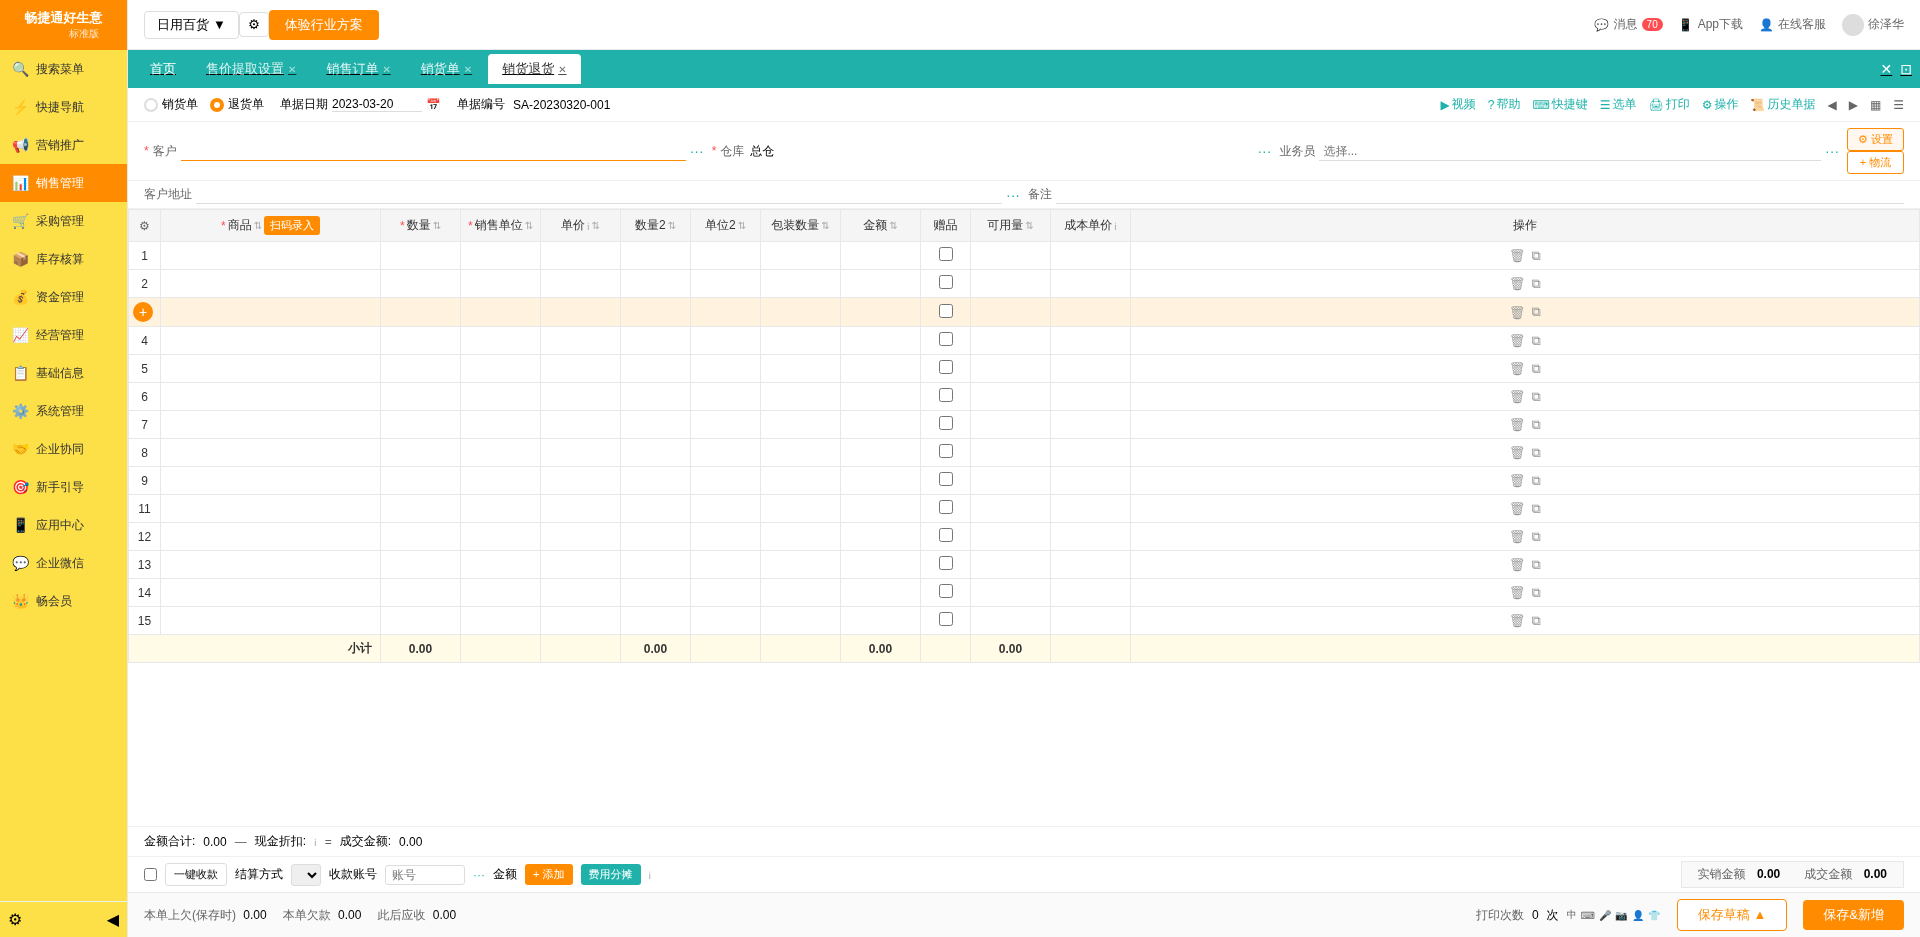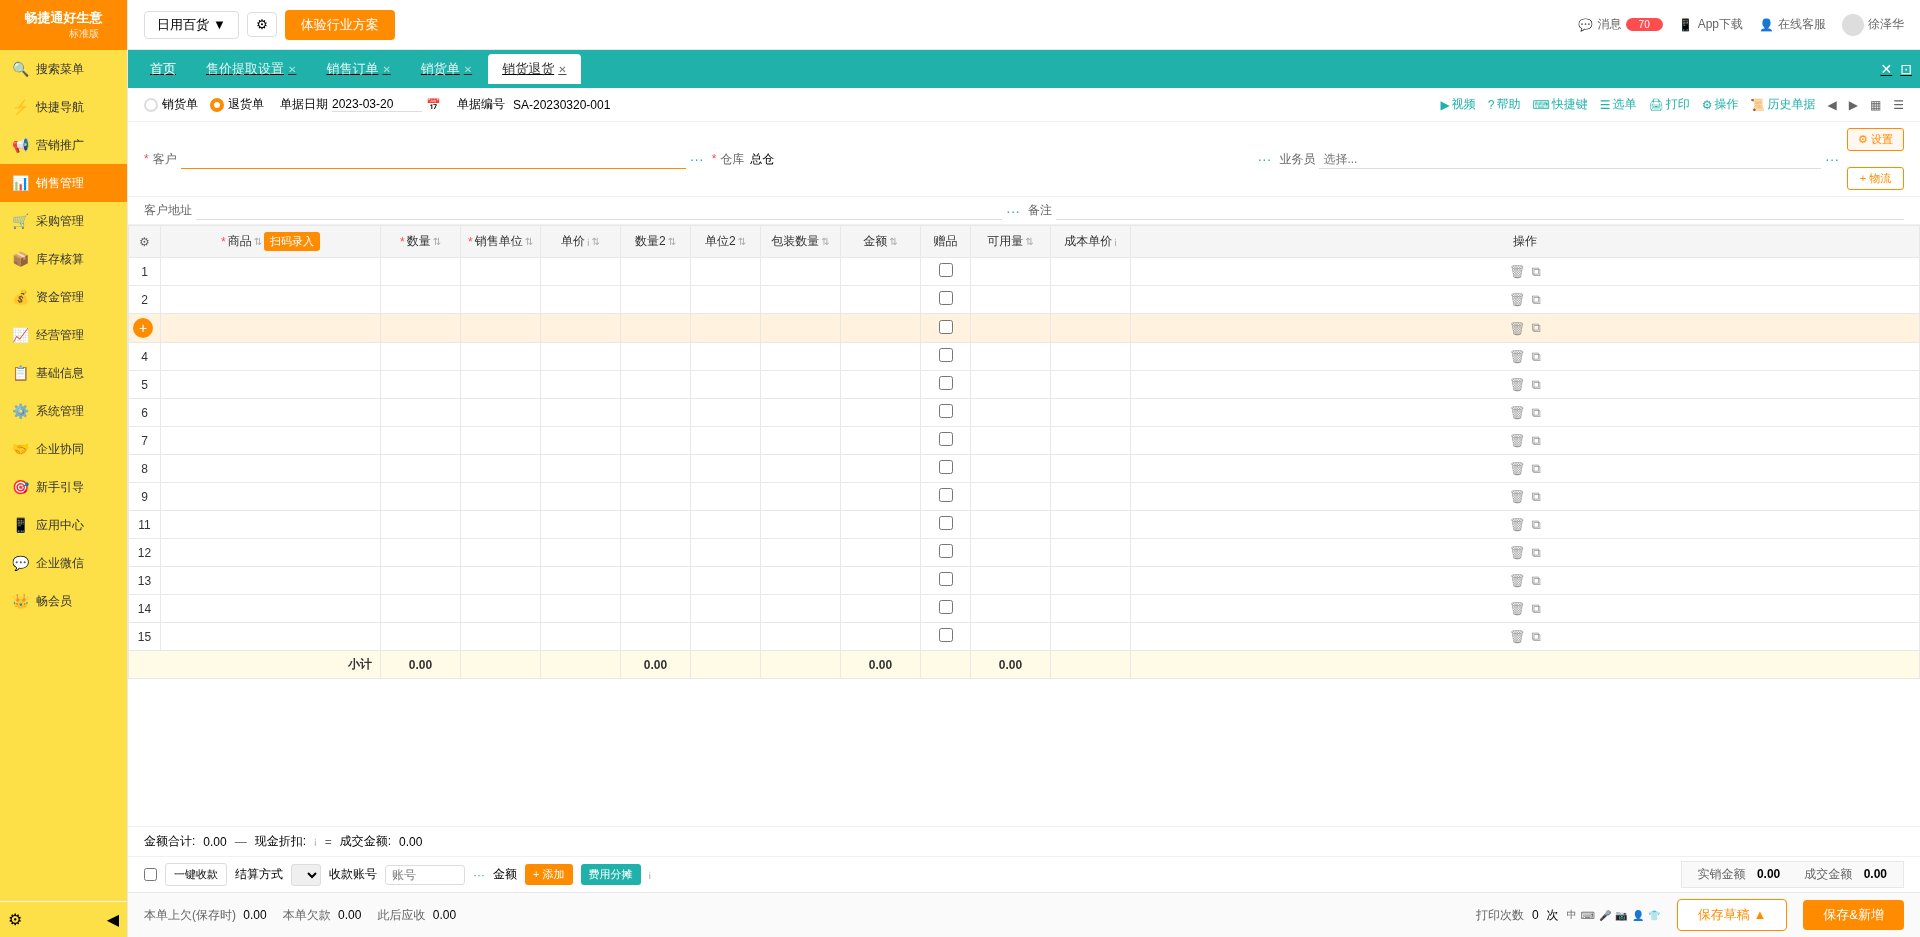--- a/index.html
+++ b/index.html
@@ -14,27 +14,27 @@
     .sidebar-item.active { background: #ff8c00; color: #fff; }
     .sidebar-item .item-icon { width: 18px; height: 18px; margin-right: 6px; display: flex; align-items: center; justify-content: center; font-size: 14px; }
     .sidebar-item .item-label { font-size: 12px; }
     .sidebar-bottom { margin-top: auto; border-top: 1px solid #f0f0f0; display: flex; align-items: center; padding: 8px; justify-content: space-between; }
 
     
     .main { flex: 1; display: flex; flex-direction: column; overflow: hidden; }
 
     
     .top-header { height: 50px; background: #fff; display: flex; align-items: center; justify-content: space-between; padding: 0 16px; border-bottom: 1px solid #e8e8e8; }
-    .top-header-left { display: flex; align-items: center; gap: 8px; }
+    .top-header-left { display: flex; align-items: center; }
     .daily-select { display: flex; align-items: center; gap: 4px; padding: 4px 12px; border: 1px solid #ddd; border-radius: 4px; cursor: pointer; font-size: 13px; }
     .settings-btn { padding: 4px 8px; border: 1px solid #ddd; border-radius: 4px; cursor: pointer; background: #fff; }
     .experience-btn { padding: 6px 16px; background: #ff8c00; color: #fff; border: none; border-radius: 4px; cursor: pointer; font-size: 13px; }
     .top-header-right { display: flex; align-items: center; gap: 16px; font-size: 12px; color: #666; }
     .header-icon-item { display: flex; align-items: center; gap: 4px; cursor: pointer; }
-    .badge { background: #ff4d4f; color: #fff; border-radius: 10px; padding: 1px 13px; font-size: 10px; }
+    .badge { background: #ff4d4f; color: #fff; border-radius: 10px; padding: 1px 5px; font-size: 10px; }
 
     
     .tab-bar { background: #20b2aa; display: flex; align-items: center; padding: 0 8px; height: 38px; gap: 2px; text-decoration: underline; }
     .tab-item { padding: 6px 14px; color: rgba(255,255,255,0.85); cursor: pointer; border-radius: 4px 4px 0 0; display: flex; align-items: center; gap: 4px; font-size: 13px; white-space: nowrap; }
     .tab-item.active { background: #fff; color: #333; }
     .tab-item.first { background: transparent; color: #fff; }
     .tab-close { font-size: 10px; opacity: 0.7; }
     .tab-bar-actions { margin-left: auto; display: flex; gap: 8px; }
     .tab-action-btn { color: #fff; cursor: pointer; font-size: 14px; }
 
@@ -289,21 +289,21 @@
         <span style="color:#666; font-size:12px;">仓库</span>
         <span style="font-size:12px; margin-left:2px;">总仓</span>
         <input type="text" style="flex: 1 1 0%; border: none; outline: none; font-size: 12px; padding: 2px 4px; min-width: 80px;">
         <span class="field-dots">···</span>
       </div>
       <div class="form-field" style="flex:1; display:flex; align-items:center; gap:4px;">
         <span style="color:#666; font-size:12px;">业务员</span>
         <input type="text" style="flex: 1 1 0%; border-top: none; border-right: none; border-left: none; border-image: initial; border-bottom: 1px solid rgb(221, 221, 221); outline: none; font-size: 12px; padding: 2px 4px; min-width: 100px;" placeholder="选择...">
         <span class="field-dots">···</span>
       </div>
-      <div style="display:flex; flex-direction:column; gap:16px;">
+      <div style="display:flex; flex-direction:column; gap:0;">
         <button class="side-btn orange">⚙ 设置</button>
         <button class="side-btn" style="color:#ff8c00; border-color:#ff8c00;">+ 物流</button>
       </div>
     </div>
 
     <div style="padding:4px 16px; display:flex; align-items:center; gap:8px; border-bottom:1px solid #f0f0f0;">
       <div class="form-field" style="flex:1; display:flex; align-items:center; gap:4px;">
         <span style="color:#666; font-size:12px;">客户地址</span>
         <input type="text" style="flex: 1 1 0%; border-top: none; border-right: none; border-left: none; border-image: initial; border-bottom: 1px solid rgb(221, 221, 221); outline: none; font-size: 12px; padding: 2px 4px; min-width: 200px;">
         <span class="field-dots">···</span>

